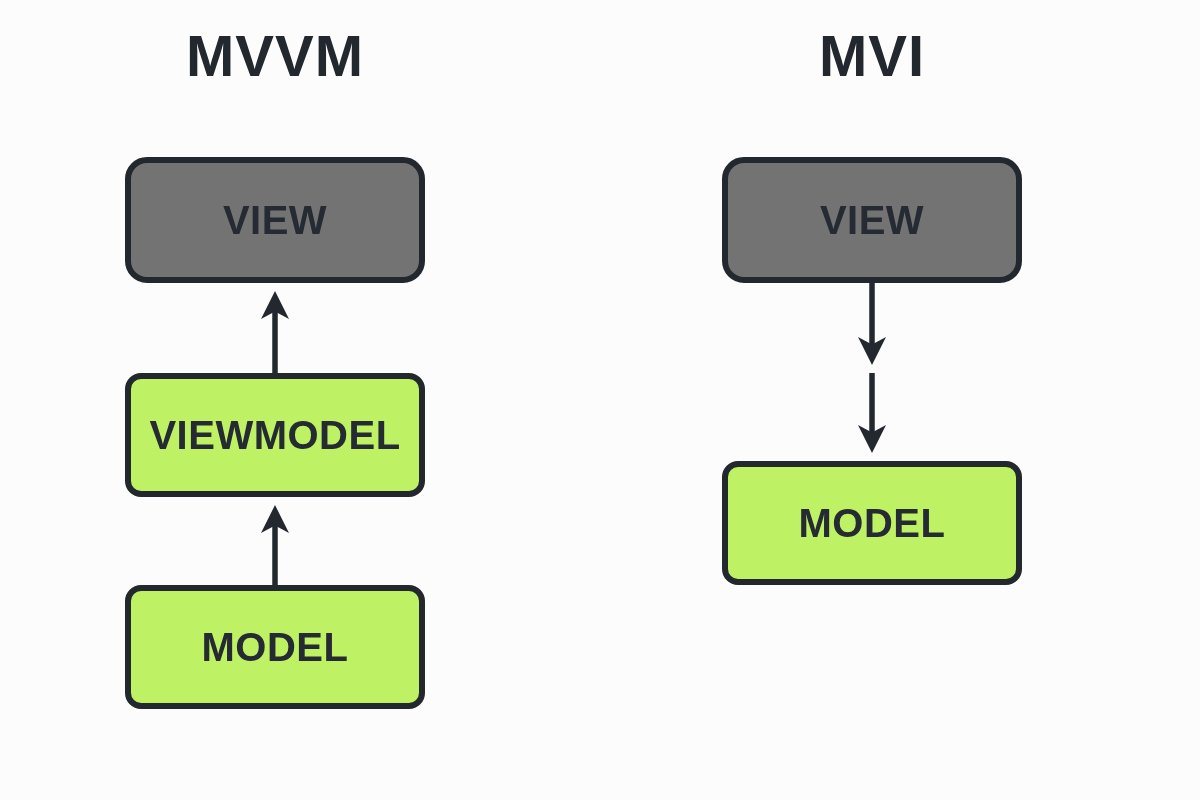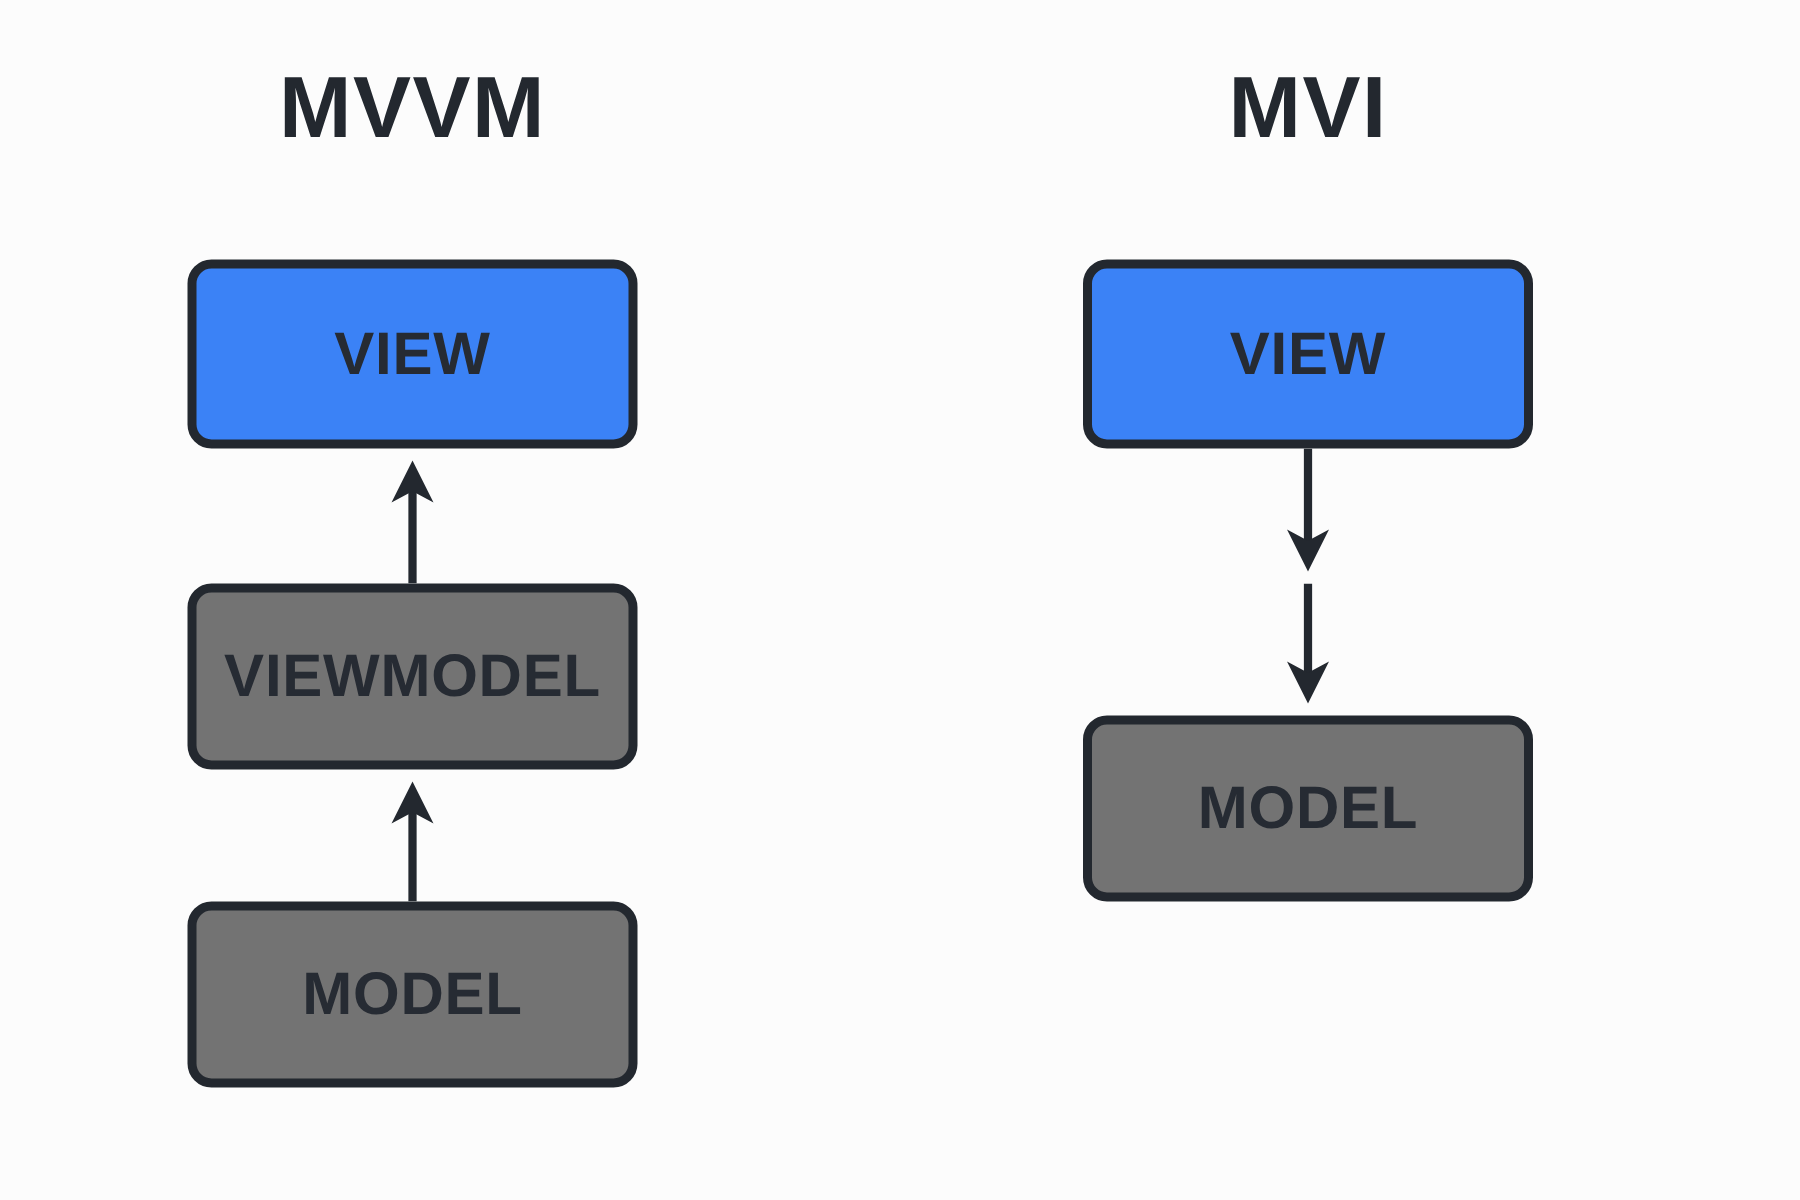--- a/index.html
+++ b/index.html
@@ -18,21 +18,21 @@
     position: absolute;
     top: 0;
     width: 300px;
     display: flex;
     flex-direction: column;
     align-items: center;
   }
   .column-left  { left: 125px; }
   .column-right { left: 722px; }
   .pattern-title {
-    margin-top: 44px;
+    margin-top: 28px;
     height: 56px;
     line-height: 56px;
     font-size: 58px;
     font-weight: bold;
     letter-spacing: 1px;
     color: #23282f;
   }
   .box {
     box-sizing: border-box;
     width: 300px;
@@ -42,22 +42,22 @@
     align-items: center;
     justify-content: center;
     font-size: 40px;
     font-weight: bold;
     letter-spacing: 0.5px;
     color: #262b33;
   }
   .box-1 { margin-top: 73px; height: 126px; }
   .box-2 { height: 124px; }
   .box-3 { height: 124px; }
-  .box-green { background: #3b82f6; }
-  .box-blue  { background: #737373; }
+  .box-green { background: #737373; border-radius: 22px; }
+  .box-blue  { background: #bef264; }
   .arrow {
     width: 44px;
     height: 0;
     flex: 0 0 auto;
   }
   .arrow-1 { height: 90px; }
   .arrow-2 { height: 88px; }
   .arrow svg { display: block; width: 44px; height: 100%; }
 </style>
 </head>

